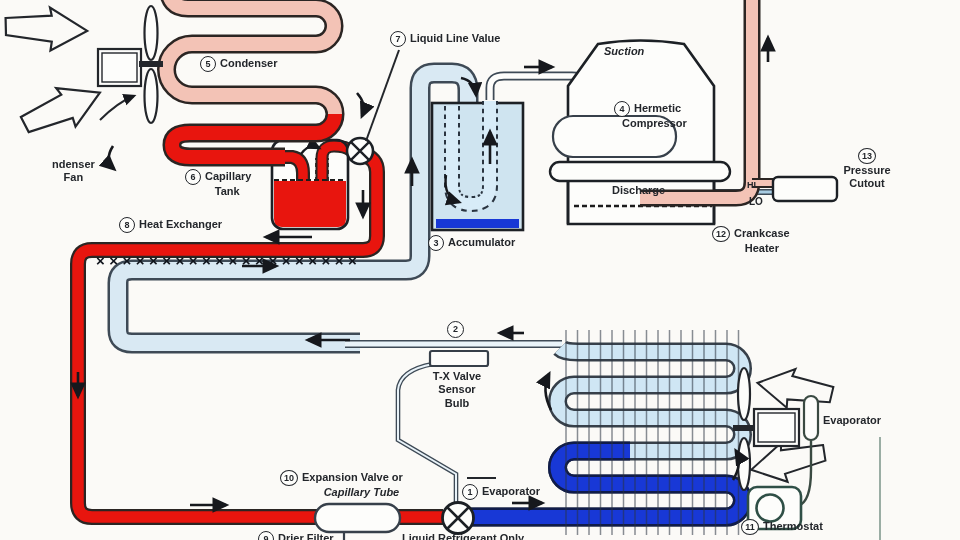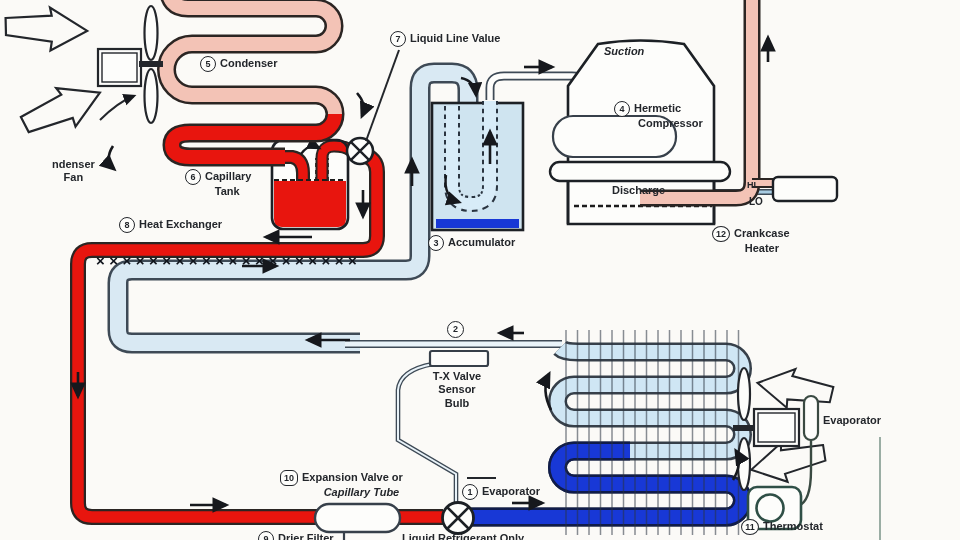--- a/index.html
+++ b/index.html
@@ -247,55 +247,60 @@
 
 <div class="lbl" style="left:604px;top:45px;font-style:italic;">
   <span>Suction</span>
 </div>
 
 <div class="lbl" style="left:614px;top:101px;">
   <span class="row">
         <span class="c">4</span>
   <span>Hermetic</span>
       </span>
-  <div style="margin-left:24px;">Compressor</div>
+  <div style="margin-left:8px;">Compressor</div>
 </div>
 
 <div class="lbl" style="left:612px;top:184px;">
   <span>Discharge</span>
 </div>
 
 <div class="lbl" style="left:712px;top:226px;">
   <span class="row">
         <span class="c" style="width:16px;">12</span>
   <span>Crankcase</span>
       </span>
   <div class="ctr" style="margin-left:22px;">Heater</div>
 </div>
 
+<div class="lbl ctr" style="left:836px;top:148px;width:62px;">
+  <div><span class="c" style="width:16px;">13</span></div>
+  <div>Pressure</div>
+  <div>Cutout</div>
+</div>
 <div class="lbl bold9" style="left:747px;top:180px;">
   <span>HI</span>
 </div>
 <div class="lbl bold10" style="left:749px;top:196px;">
   <span>LO</span>
 </div>
 
 <div class="lbl" style="left:447px;top:321px;">
   <span class="c" style="width:15px;height:15px;">2</span>
 </div>
 
 <div class="lbl ctr" style="left:420px;top:370px;width:74px;">
   <div>T-X Valve</div>
   <div>Sensor</div>
   <div>Bulb</div>
 </div>
 
 <div class="lbl" style="left:280px;top:470px;">
   <span class="row">
-        <span class="c" style="width:16px;border-radius:6px;">10</span>
+        <span class="c" style="width:16px;">10</span>
   <span>Expansion Valve or</span>
       </span>
   <div class="ctr" style="margin-left:40px;font-style:italic;">Capillary Tube</div>
 </div>
 
 <div class="lbl" style="left:462px;top:484px;">
   <span class="row">
         <span class="c">1</span>
   <span>Evaporator</span>
       </span>

